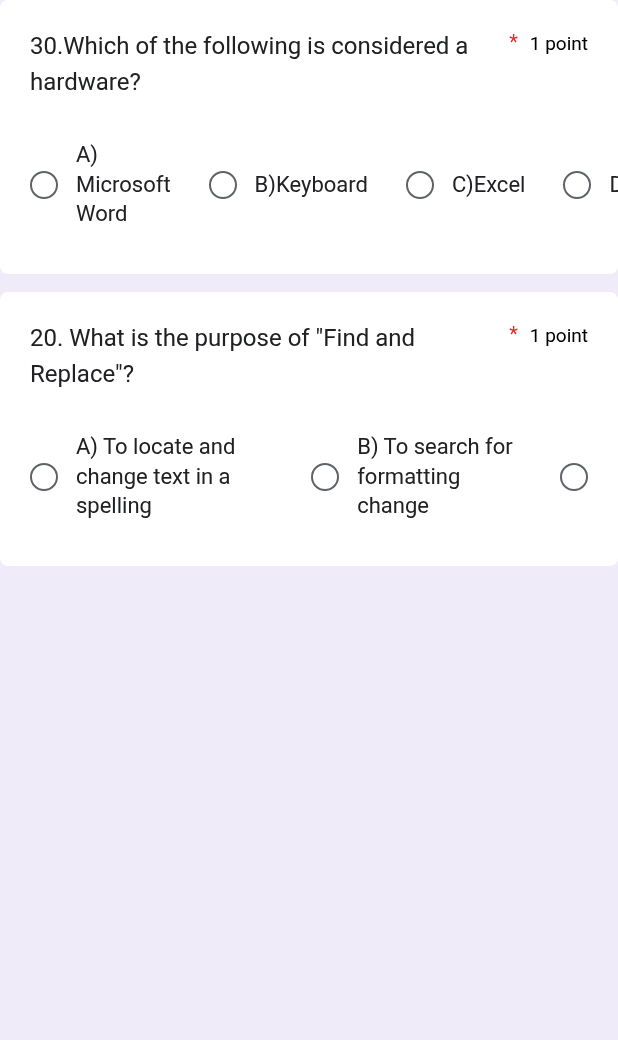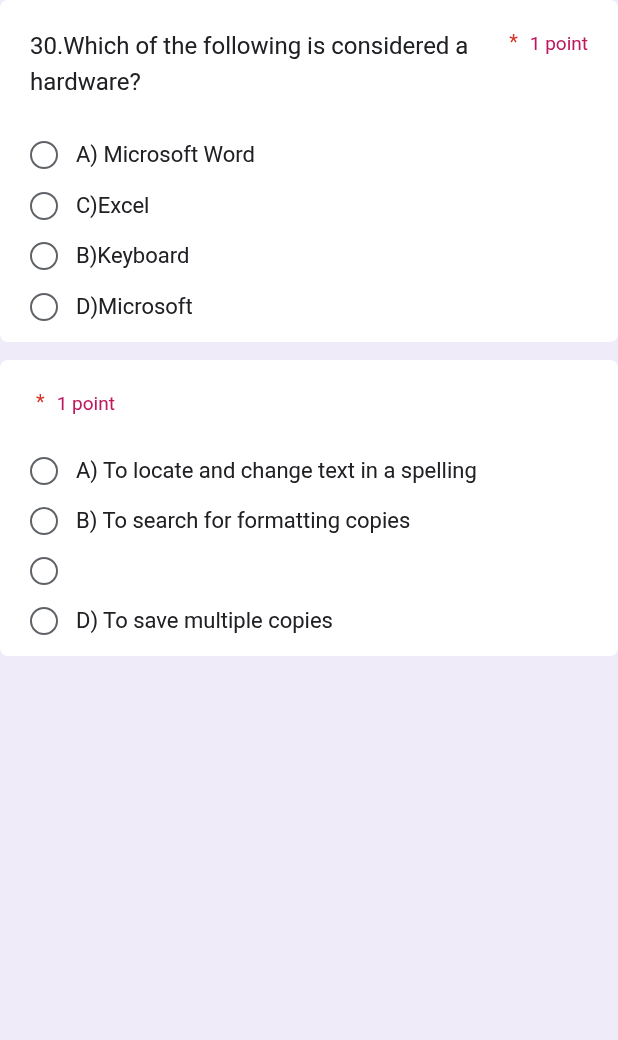--- a/index.html
+++ b/index.html
@@ -5,21 +5,21 @@
   * { box-sizing: border-box; margin: 0; padding: 0; }
   body {
     font-family: Roboto, Arial, sans-serif;
     background: #f0ebf8;
     width: 618px;
     color: #202124;
   }
   .card {
     background: #fff;
     border-radius: 8px;
-    padding: 28px 30px 20px 30px;
+    padding: 28px 30px 45px 30px;
     margin-bottom: 18px;
   }
   .header-row {
     display: flex;
     align-items: flex-start;
     gap: 12px;
     margin-bottom: 40px;
   }
   .question-text {
     flex: 1;
@@ -29,25 +29,25 @@
     font-weight: 400;
   }
   .req-star {
     color: #d93025;
     font-size: 20px;
     line-height: 1.4;
     margin-left: 6px;
   }
   .points {
     font-size: 19px;
-    color: #be185d;
+    color: #000000;
     white-space: nowrap;
     padding-top: 4px;
   }
-  .options { display: flex; flex-direction: column; gap: 21px; }
+  .options { display: flex; gap: 38px; }
   .option {
     display: flex;
     align-items: center;
     gap: 18px;
     cursor: pointer;
   }
   .radio {
     width: 28px;
     height: 28px;
     border: 2.5px solid #5f6368;
@@ -71,48 +71,47 @@
     <span class="req-star">*</span>
     <span class="points">1 point</span>
   </div>
   <div class="options">
     <label class="option">
       <span class="radio"></span>
       <span class="option-label">A) Microsoft Word</span>
     </label>
     <label class="option">
       <span class="radio"></span>
-      <span class="option-label">C)Excel</span>
+      <span class="option-label">B)Keyboard</span>
     </label>
     <label class="option">
       <span class="radio"></span>
-      <span class="option-label">B)Keyboard</span>
+      <span class="option-label">C)Excel</span>
     </label>
     <label class="option">
       <span class="radio"></span>
       <span class="option-label">D)Microsoft</span>
     </label>
   </div>
 </div>
 
 <div class="card">
   <div class="header-row">
+    <div class="question-text">
+      <span>20. What is the purpose of "Find and Replace"?</span>
+    </div>
     <span class="req-star">*</span>
     <span class="points">1 point</span>
   </div>
   <div class="options">
     <label class="option">
       <span class="radio"></span>
       <span class="option-label">A) To locate and change text in a spelling</span>
     </label>
     <label class="option">
       <span class="radio"></span>
-      <span class="option-label">B) To search for formatting copies</span>
+      <span class="option-label">B) To search for formatting change</span>
     </label>
     <label class="option">
       <span class="radio"></span>
-    </label>
-    <label class="option">
-      <span class="radio"></span>
-      <span class="option-label">D) To save multiple copies</span>
     </label>
   </div>
 </div>
 
 </body></html>

